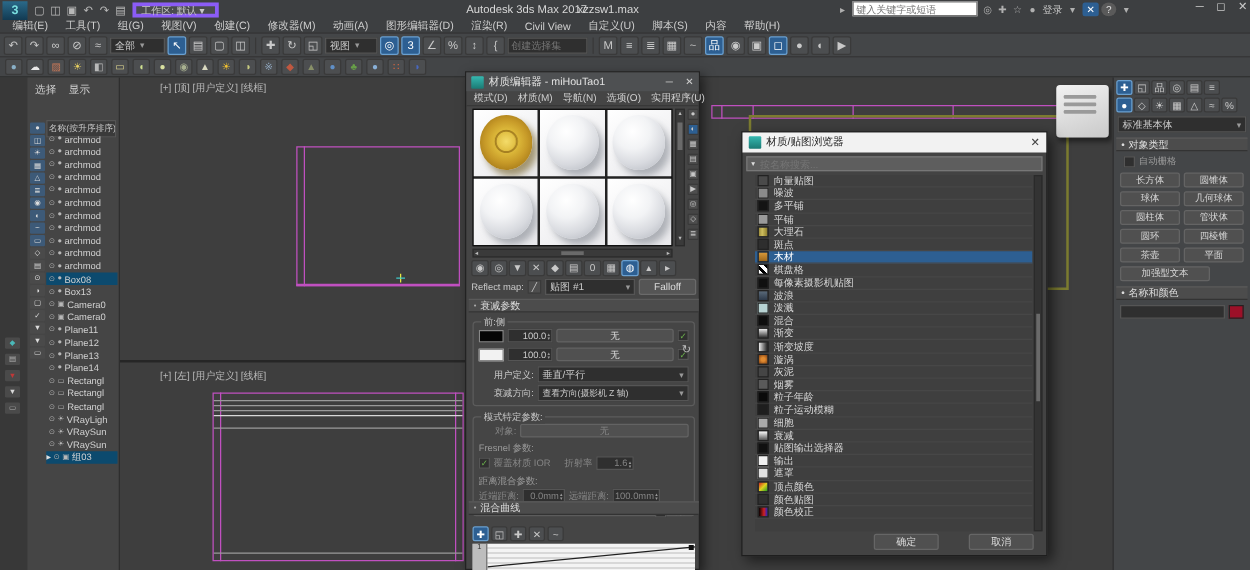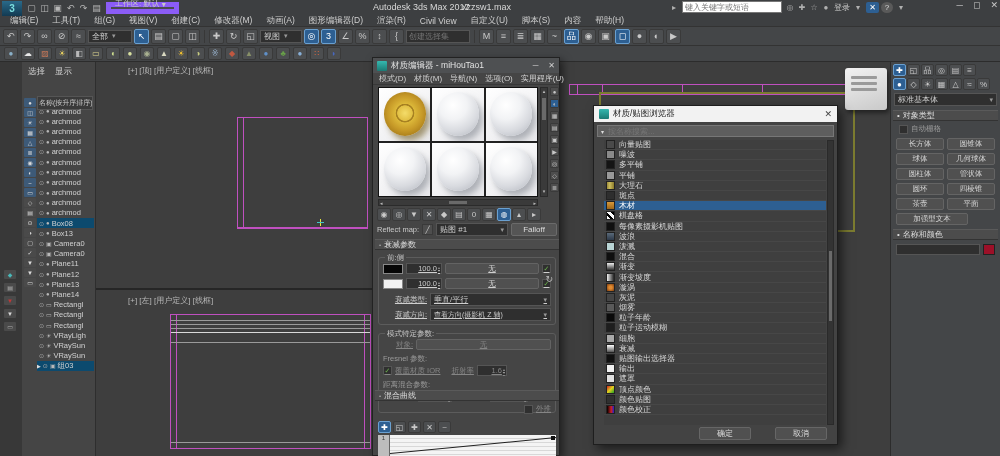--- a/index.html
+++ b/index.html
@@ -5,21 +5,21 @@
   * { margin:0; padding:0; box-sizing:border-box; }
   html,body { width:1000px; height:456px; overflow:hidden; background:#3c3c3c;
     font-family:"Liberation Sans","DejaVu Sans",sans-serif; font-size:9px; color:#cfcfcf; }
   .abs { position:absolute; }
   #stage { position:relative; width:1000px; height:456px; background:#3c3c3c; }
 
   
   #titlebar { left:0; top:0; width:1000px; height:16px; background:#3d3f41; display:flex; align-items:center; gap:3px; padding:0 2px; }
   #maxlogo { width:20px; height:15px; background:linear-gradient(180deg,#2a6a8a,#123a52); color:#7adfdf; font-weight:bold; font-size:10px; display:flex; align-items:center; justify-content:center; }
   .qat-ico { width:13px; height:12px; display:inline-flex; align-items:center; justify-content:center; color:#b8b8b8; font-size:9px; }
-  #workspace-box { height:12px; background:#4a4c4e; border:5px solid #8b5cf6; color:#c8c8c8; font-size:8px; padding:0 8px 0 4px; display:flex; align-items:flex-end; }
+  #workspace-box { height:12px; background:#4a4c4e; border:3px solid #8b5cf6; color:#c8c8c8; font-size:8px; padding:0 8px 0 4px; display:flex; align-items:center; }
   #app-title { position:absolute; left:373px; top:2px; color:#d8d8d8; font-size:9px; }
   #file-title { position:absolute; left:462px; top:2px; color:#d8d8d8; font-size:9px; }
   #search-wrap { position:absolute; left:668px; top:1px; display:flex; align-items:center; gap:2px; }
   #search-input { width:100px; height:12px; border:1px solid #777; background:#fff; color:#444; font-size:8px; padding:0 2px; font-family:inherit; }
   .tb-mini { width:12px; height:11px; display:inline-flex; align-items:center; justify-content:center; color:#b0b0b0; font-size:8px; }
   #signin { color:#c8c8c8; font-size:8px; }
   #win-ctrl { position:absolute; right:2px; top:0; display:flex; gap:10px; color:#c8c8c8; font-size:9px; }
   .a360 { width:13px; height:11px; background:#2d5f92; color:#fff; font-size:8px; display:inline-flex; align-items:center; justify-content:center; border-radius:2px; }
   .helpq { width:12px; height:11px; border-radius:50%; background:#5a5a5a; color:#ddd; font-size:8px; display:inline-flex; align-items:center; justify-content:center; }
 
@@ -100,21 +100,21 @@
   #mated-tools .tbico { width:14px; height:13px; font-size:8px; }
   #name-row { position:absolute; left:4px; top:165px; width:180px; display:flex; align-items:center; gap:3px; }
   #name-row .lbl { color:#c8c8c8; font-size:7.5px; white-space:nowrap; }
   #dropper { width:11px; height:11px; background:#4e4e4e; border:1px solid #3a3a3a; color:#ccc; font-size:7px; display:flex; align-items:center; justify-content:center; }
   #map-combo { width:72px; }
   #type-btn { width:46px; height:13px; background:#555; border:1px solid #6a6a6a; border-radius:2px; color:#ddd; font-size:8px; display:flex; align-items:center; justify-content:center; }
   .rollout { position:absolute; left:2px; width:184px; height:11px; background:#4c4c4c; border-top:1px solid #5a5a5a; border-bottom:1px solid #333; color:#ddd; font-size:8px; display:flex; align-items:center; gap:3px; padding:0 4px; }
   .rollout .dot { font-size:6px; color:#aaa; }
   .gbox { position:absolute; left:5px; width:178px; border:1px solid #5c5c5c; border-radius:3px; }
   .gbox .legend { position:absolute; left:6px; top:-5px; background:#454545; padding:0 2px; font-size:7.5px; color:#c8c8c8; }
-  .prow { display:flex; align-items:center; gap:3px; padding:2px 4px;text-decoration:underline; }
+  .prow { display:flex; align-items:center; gap:3px; padding:2px 4px; }
   .swatch { width:20px; height:10px; border:1px solid #888; }
   .spin { height:11px; background:#2f2f2f; border:1px solid #555; color:#ccc; font-size:7.5px; display:inline-flex; align-items:center; justify-content:flex-end; padding:0 1px; gap:1px; }
   .spin .ud { display:flex; flex-direction:column; font-size:4px; line-height:3px; color:#999; }
   .nonebtn { height:11px; background:#505050; border:1px solid #636363; border-radius:2px; color:#ddd; font-size:7.5px; display:inline-flex; align-items:center; justify-content:center; flex:1; }
   .chk { width:9px; height:9px; background:#2f2f2f; border:1px solid #555; color:#6ab04c; font-size:7px; display:inline-flex; align-items:center; justify-content:center; }
   .plbl { color:#c8c8c8; font-size:7.5px; white-space:nowrap; }
   .dis { color:#858585 !important; }
   .dis .plbl, .dis .spin, .dis .nonebtn { color:#858585; }
   #swapicon { position:absolute; right:2px; top:16px; color:#bbb; font-size:9px; }
   .subhead { font-size:7.5px; color:#9a9a9a; padding:2px 4px 0; }
@@ -595,21 +595,21 @@
             <span class="ud">
               <span>▴</span>
               <span>▾</span>
             </span>
           </div>
         <div class="nonebtn">无</div>
         <span class="chk">✓</span>
       </div>
       <div id="swapicon">↻</div>
       <div class="prow">
-        <span class="plbl" style="width:44px;text-align:right">衰减类型:</span>
+        <span class="plbl" style="width:44px;text-align:right">用户定义:</span>
         <div class="combo" style="flex:1">
             <span style="flex:1">垂直/平行</span>
             <span class="arr">▾</span>
           </div>
       </div>
       <div class="prow" style="padding-top:0">
         <span class="plbl" style="width:44px;text-align:right">衰减方向:</span>
         <div class="combo" style="flex:1;font-size:7px">
             <span style="flex:1">查看方向(摄影机 Z 轴)</span>
             <span class="arr">▾</span>
@@ -654,21 +654,21 @@
               <span>▾</span>
             </span>
           </div>
       </div>
       <div class="prow" style="justify-content:flex-end;padding-top:0">
         <span class="chk" style="color:transparent"></span>
         <span class="plbl dis">外推</span>
       </div>
     </div>
 
-    <div class="rollout" style="top:332px">
+    <div class="rollout" style="top:343px">
       <span class="dot">•</span>
         <span>混合曲线</span>
     </div>
     <div id="curve-tools">
 
     <span class="tbico on">✚</span>
         <span class="tbico">◱</span>
         <span class="tbico">✚</span>
         <span class="tbico">✕</span>
         <span class="tbico">~</span>

